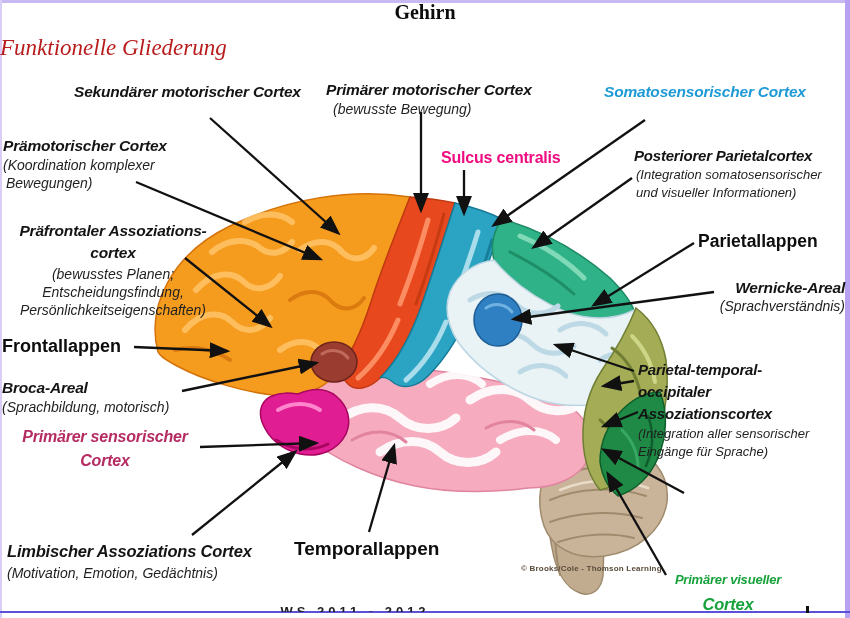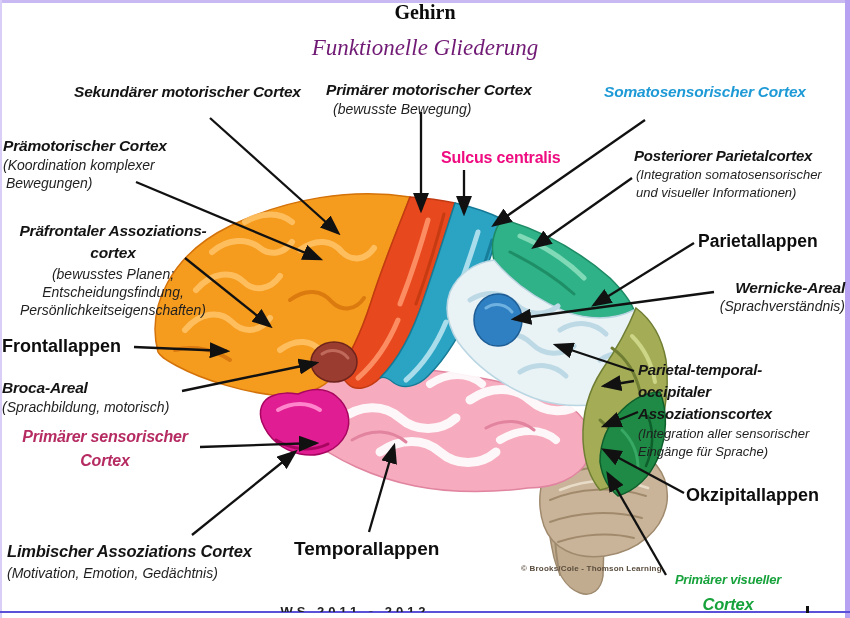--- a/index.html
+++ b/index.html
@@ -9,22 +9,22 @@
   }
   .border-top{position:absolute;left:0;top:0;width:850px;height:3px;}
   .border-right{position:absolute;right:0;top:0;width:5px;height:618px;}
   .border-left{position:absolute;left:0;top:0;width:2px;height:618px;}
   .bottom-rule{position:absolute;left:0;top:611px;width:850px;height:2px;}
   .title{
     position:absolute;left:0;top:1px;width:850px;text-align:center;
     font-family:"Liberation Serif", serif;font-weight:700;font-size:20px;color:#0b0b0b;
   }
   .subtitle{
-    position:absolute;left:0;top:35px;width:850px;text-align:center;
-    font-family:"Liberation Serif", serif;font-style:italic;font-size:23px;color:#701a75;
+    position:absolute;left:0;top:35px;width:850px;
+    font-family:"Liberation Serif", serif;font-style:italic;font-size:23px;color:#b91c1c;
   }
   .lbl{position:absolute;font-weight:700;font-style:italic;font-size:15.5px;color:#141414;letter-spacing:-0.2px;white-space:nowrap;}
   .sub{position:absolute;font-style:italic;font-weight:400;font-size:14px;color:#1f1f1f;white-space:nowrap;}
   .lobe{position:absolute;font-weight:700;font-style:normal;font-size:18px;color:#0d0d0d;white-space:nowrap;}
   .center{text-align:center;}
   .right{text-align:right;}
   .credit{position:absolute;left:521px;top:564px;font-size:8px;font-weight:700;color:#5a4c3c;letter-spacing:0.2px;}
   .footer-clip{
     position:absolute;left:0;top:605px;width:710px;height:7px;overflow:hidden;
     text-align:center;font-size:13px;font-weight:700;line-height:13px;color:#222;letter-spacing:4px;
@@ -205,21 +205,20 @@
 
   <div class="lbl" style="left:638px;top:361px;font-size:15px;">Parietal-temporal-</div>
   <div class="lbl" style="left:638px;top:383px;font-size:15px;">occipitaler</div>
   <div class="lbl" style="left:638px;top:405px;font-size:15px;">Assoziationscortex</div>
   <div class="sub" style="left:638px;top:426px;font-size:13px;">(Integration aller sensorischer</div>
   <div class="sub" style="left:638px;top:444px;font-size:13px;">Eingänge für Sprache)</div>
 
   <div class="lbl center" style="left: 5px; top: 428px; width: 200px; font-size: 16px; color: rgb(181, 43, 98);">Primärer sensorischer</div>
   <div class="lbl center" style="left: 5px; top: 452px; width: 200px; font-size: 16px; color: rgb(181, 43, 98);">Cortex</div>
 
-  <div class="lobe" style="left:686px;top:485px;">Okzipitallappen</div>
 
   <div class="lbl" style="left:7px;top:542px;font-size:16.5px;">Limbischer Assoziations Cortex</div>
   <div class="sub" style="left:7px;top:565px;">(Motivation, Emotion, Gedächtnis)</div>
 
   <div class="lobe" style="left:294px;top:538px;font-size:19px;">Temporallappen</div>
 
   <div class="lbl center" style="left: 608px; top: 572px; width: 240px; font-size: 13px; color: rgb(23, 162, 60);">Primärer visueller</div>
   <div class="lbl center" style="left: 608px; top: 595px; width: 240px; font-size: 16.5px; color: rgb(23, 162, 60);">Cortex</div>
 
   <div class="credit">© Brooks/Cole - Thomson Learning</div>

